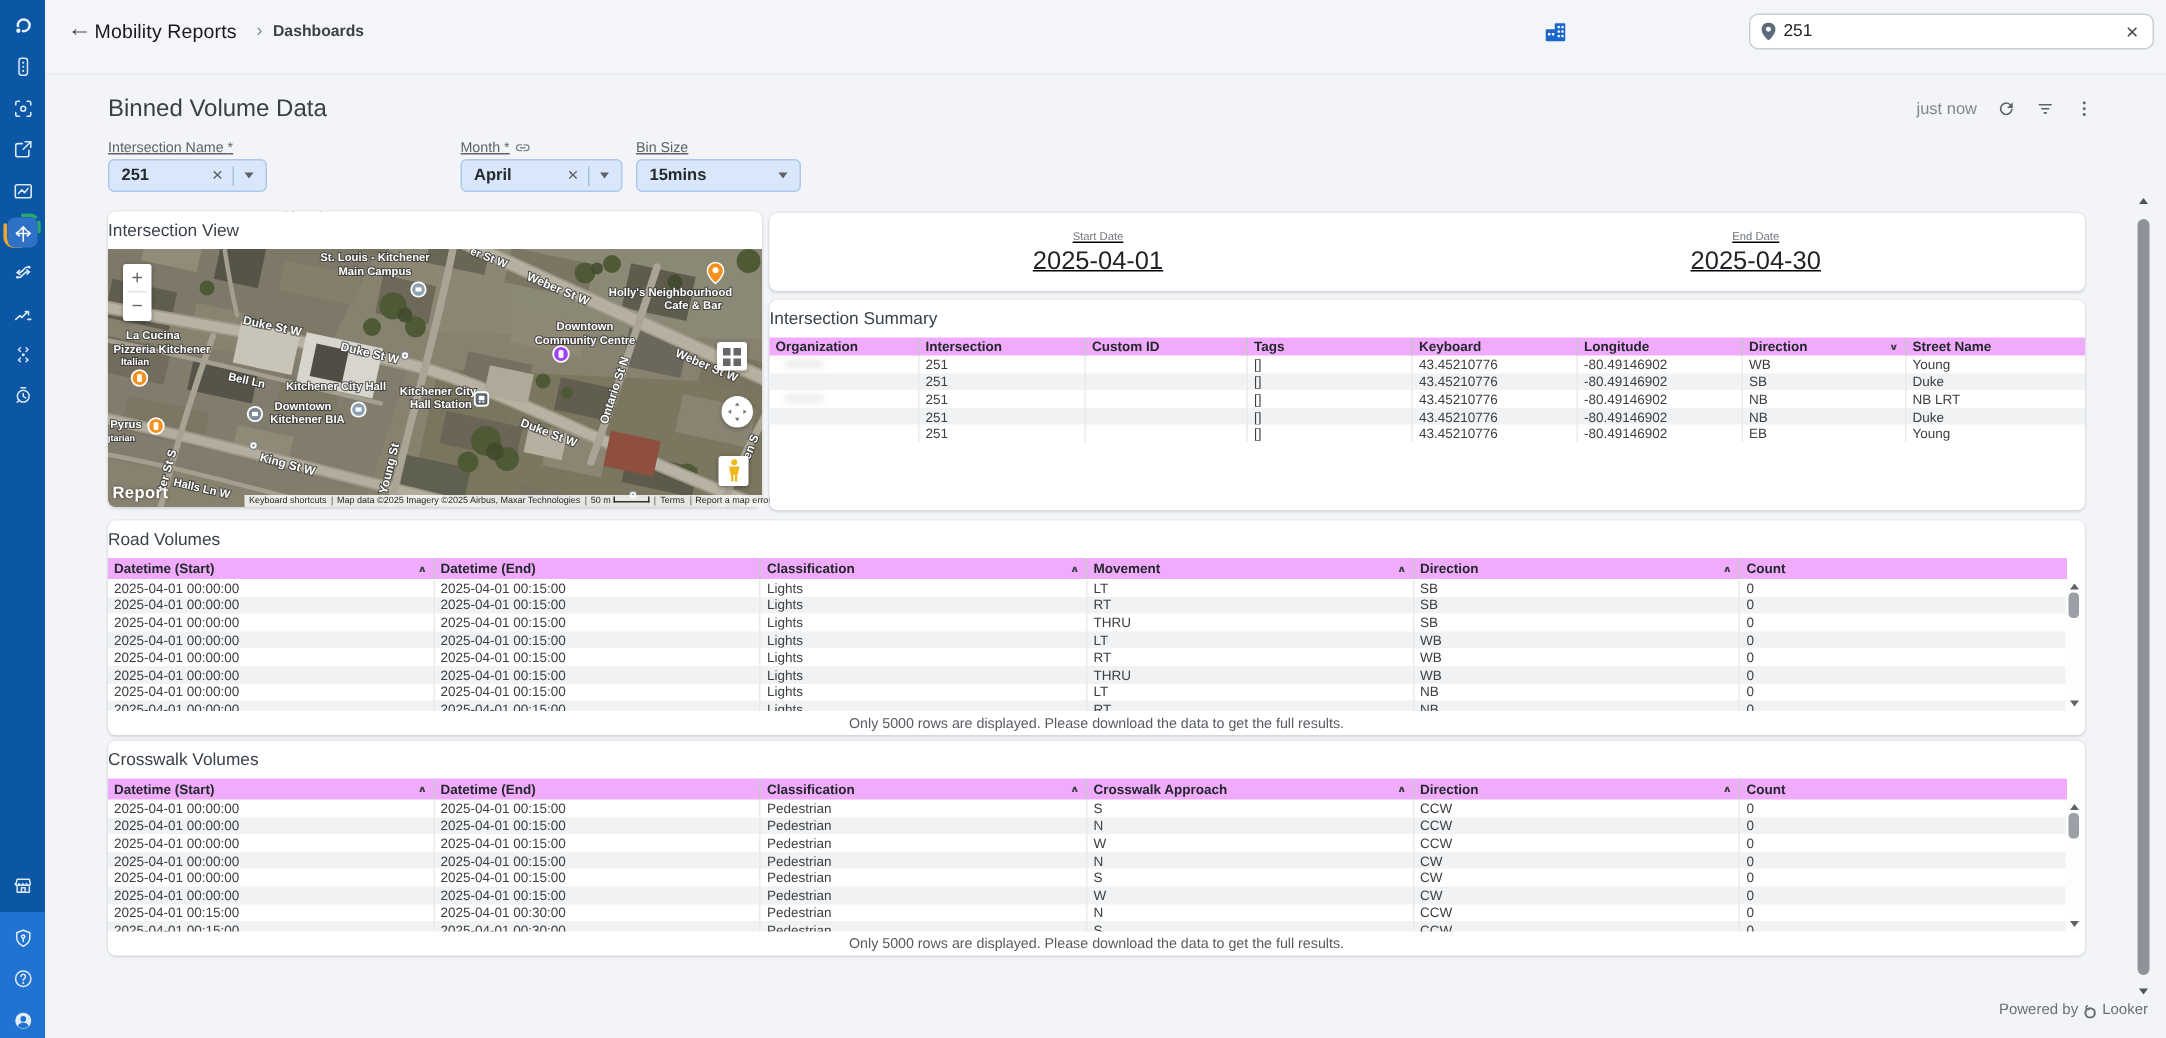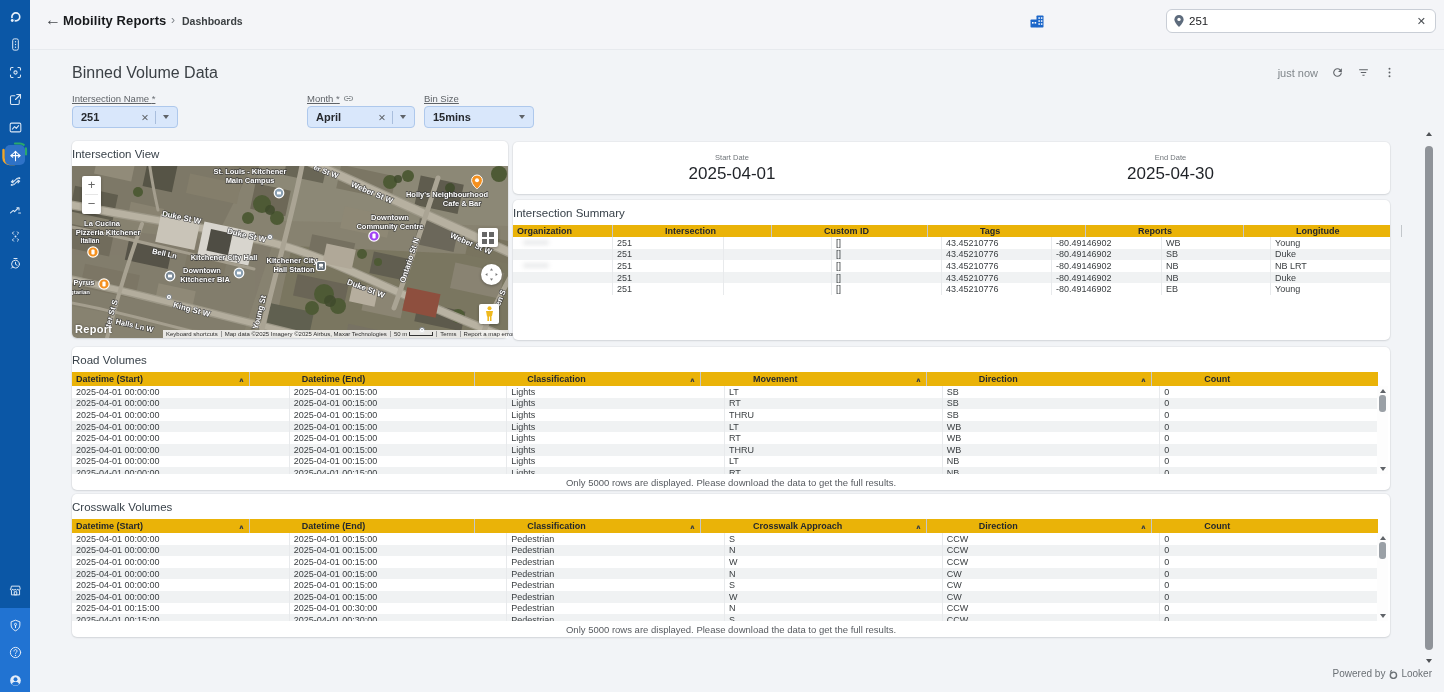--- a/index.html
+++ b/index.html
@@ -11,21 +11,21 @@
   .side-item { position:absolute; left:0; width:30px; height:24px; display:flex; align-items:center; justify-content:center; cursor:pointer; }
   .side-item svg { width:15px; height:15px; }
   .side-item svg.arc { width:28px; height:28px; }
   .side-item.active .hl-tile { position:absolute; left:5px; top:2px; width:20px; height:20px; background:#2e72c7; border-radius:5px; }
   .side-item.active svg.icn { position:relative; }
   .arc { position:absolute; left:1px; top:-2px; width:28px; height:28px; }
 
   
   #topbar { position:absolute; left:30px; top:0; width:1414px; height:50px; background:#f4f5f8; border-bottom:1px solid #e7eaee; z-index:20; }
   #back-btn { position:absolute; left:12px; top:9px; width:22px; height:22px; color:#44474c; font-size:16px; line-height:22px; text-align:center; cursor:pointer; }
-  #page-title { position:absolute; left:33px; top:13px; font-size:13px; font-weight:700; color:#17191c; letter-spacing:.1px; }
+  #page-title { position:absolute; left:33px; top:13px; font-size:13px; font-weight:400; color:#17191c; letter-spacing:.1px; }
   #crumb-sep { position:absolute; left:141px; top:13px; font-size:12px; color:#80868b; }
   #crumb { position:absolute; left:152px; top:15px; font-size:10.5px; font-weight:700; color:#3c4043; }
   #org-icon { position:absolute; left:1000px; top:15px; width:14px; height:13px; }
   #searchbox { position:absolute; left:1136px; top:9px; width:270px; height:24px; background:#fff; border:1px solid #c9ced6; border-radius:6px; display:flex; align-items:center; }
   #searchbox .pin { width:10px; height:12px; margin-left:7px; }
   #search-val { font-size:11.5px; color:#202124; margin-left:5px; flex:1; }
   #search-clear { font-size:11px; color:#4a4e53; margin-right:9px; cursor:pointer; }
 
   
   #dash-title { position:absolute; left:72px; top:64px; font-size:16px; color:#3b4045; }
@@ -40,26 +40,26 @@
   .filter .fval { font-size:11px; font-weight:700; color:#26292e; margin-left:8px; flex:1; white-space:nowrap; }
   .filter .fx { font-size:9.5px; color:#5f6368; padding:0 6px; cursor:pointer; }
   .filter .fdiv { width:1px; height:13px; background:#a9bedd; }
   .filter .fcaret { width:0; height:0; border-left:3.5px solid transparent; border-right:3.5px solid transparent; border-top:4px solid #5f6368; margin:0 8px 0 7px; cursor:pointer; }
 
   
   .tile { position:absolute; background:#fff; border-radius:5px; box-shadow:0 1px 2px rgba(40,50,60,.12), 0 0 0 1px rgba(40,50,60,.04); }
   .tile-title { text-align:left; font-size:11.5px; color:#39424a; padding-top:7px; height:25px; }
 
   
-  .sv { display:flex; flex-direction:column; align-items:center; justify-content:center; position:absolute; }
+  .sv { display:flex; flex-direction:column; align-items:center; justify-content:center; position:absolute;text-decoration:underline; }
   .sv .svl { font-size:7.5px; color:#70757a; }
   .sv .svv { font-size:17px; color:#1f2227; margin-top:2px; }
 
   
-  .grid-head { display:grid; background:#eab308;gap:48px; }
+  .grid-head { display:grid; background:#f0abfc; }
   .grid-head .hc { font-size:9px; font-weight:700; color:#24282c; padding-left:4px; border-right:1px solid #c3c7cb; display:flex; align-items:center; overflow:hidden; white-space:nowrap; }
   .grid-head .hc:last-child { border-right:none; }
   .grid-head .hc .sortmark { margin-left:auto; margin-right:5px; font-size:6px; color:#3c4043; transform:scaleX(1.3); }
   .grid-body { overflow:hidden; position:relative; }
   .grid-row { display:grid; }
   .grid-row:nth-child(even) { background:#f0f2f3; }
   .grid-row .bc { font-size:9px; color:#3c4043; padding-left:4px; border-right:1px solid #e8eaec; overflow:hidden; white-space:nowrap; display:flex; align-items:center; }
   .grid-row .bc:last-child { border-right:none; }
   .smudge { display:inline-block; width:26px; height:5px; border-radius:2px; background:#b9bcc0; filter:blur(2px); opacity:.3; margin-left:6px; }
 
@@ -592,21 +592,21 @@
         <div class="hc">
           <span>Intersection</span>
         </div>
         <div class="hc">
           <span>Custom ID</span>
         </div>
         <div class="hc">
           <span>Tags</span>
         </div>
         <div class="hc">
-          <span>Reports</span>
+          <span>Keyboard</span>
         </div>
         <div class="hc">
           <span>Longitude</span>
         </div>
         <div class="hc">
           <span>Direction</span>
           <span class="sortmark">∨</span>
         </div>
         <div class="hc">
           <span>Street Name</span>

